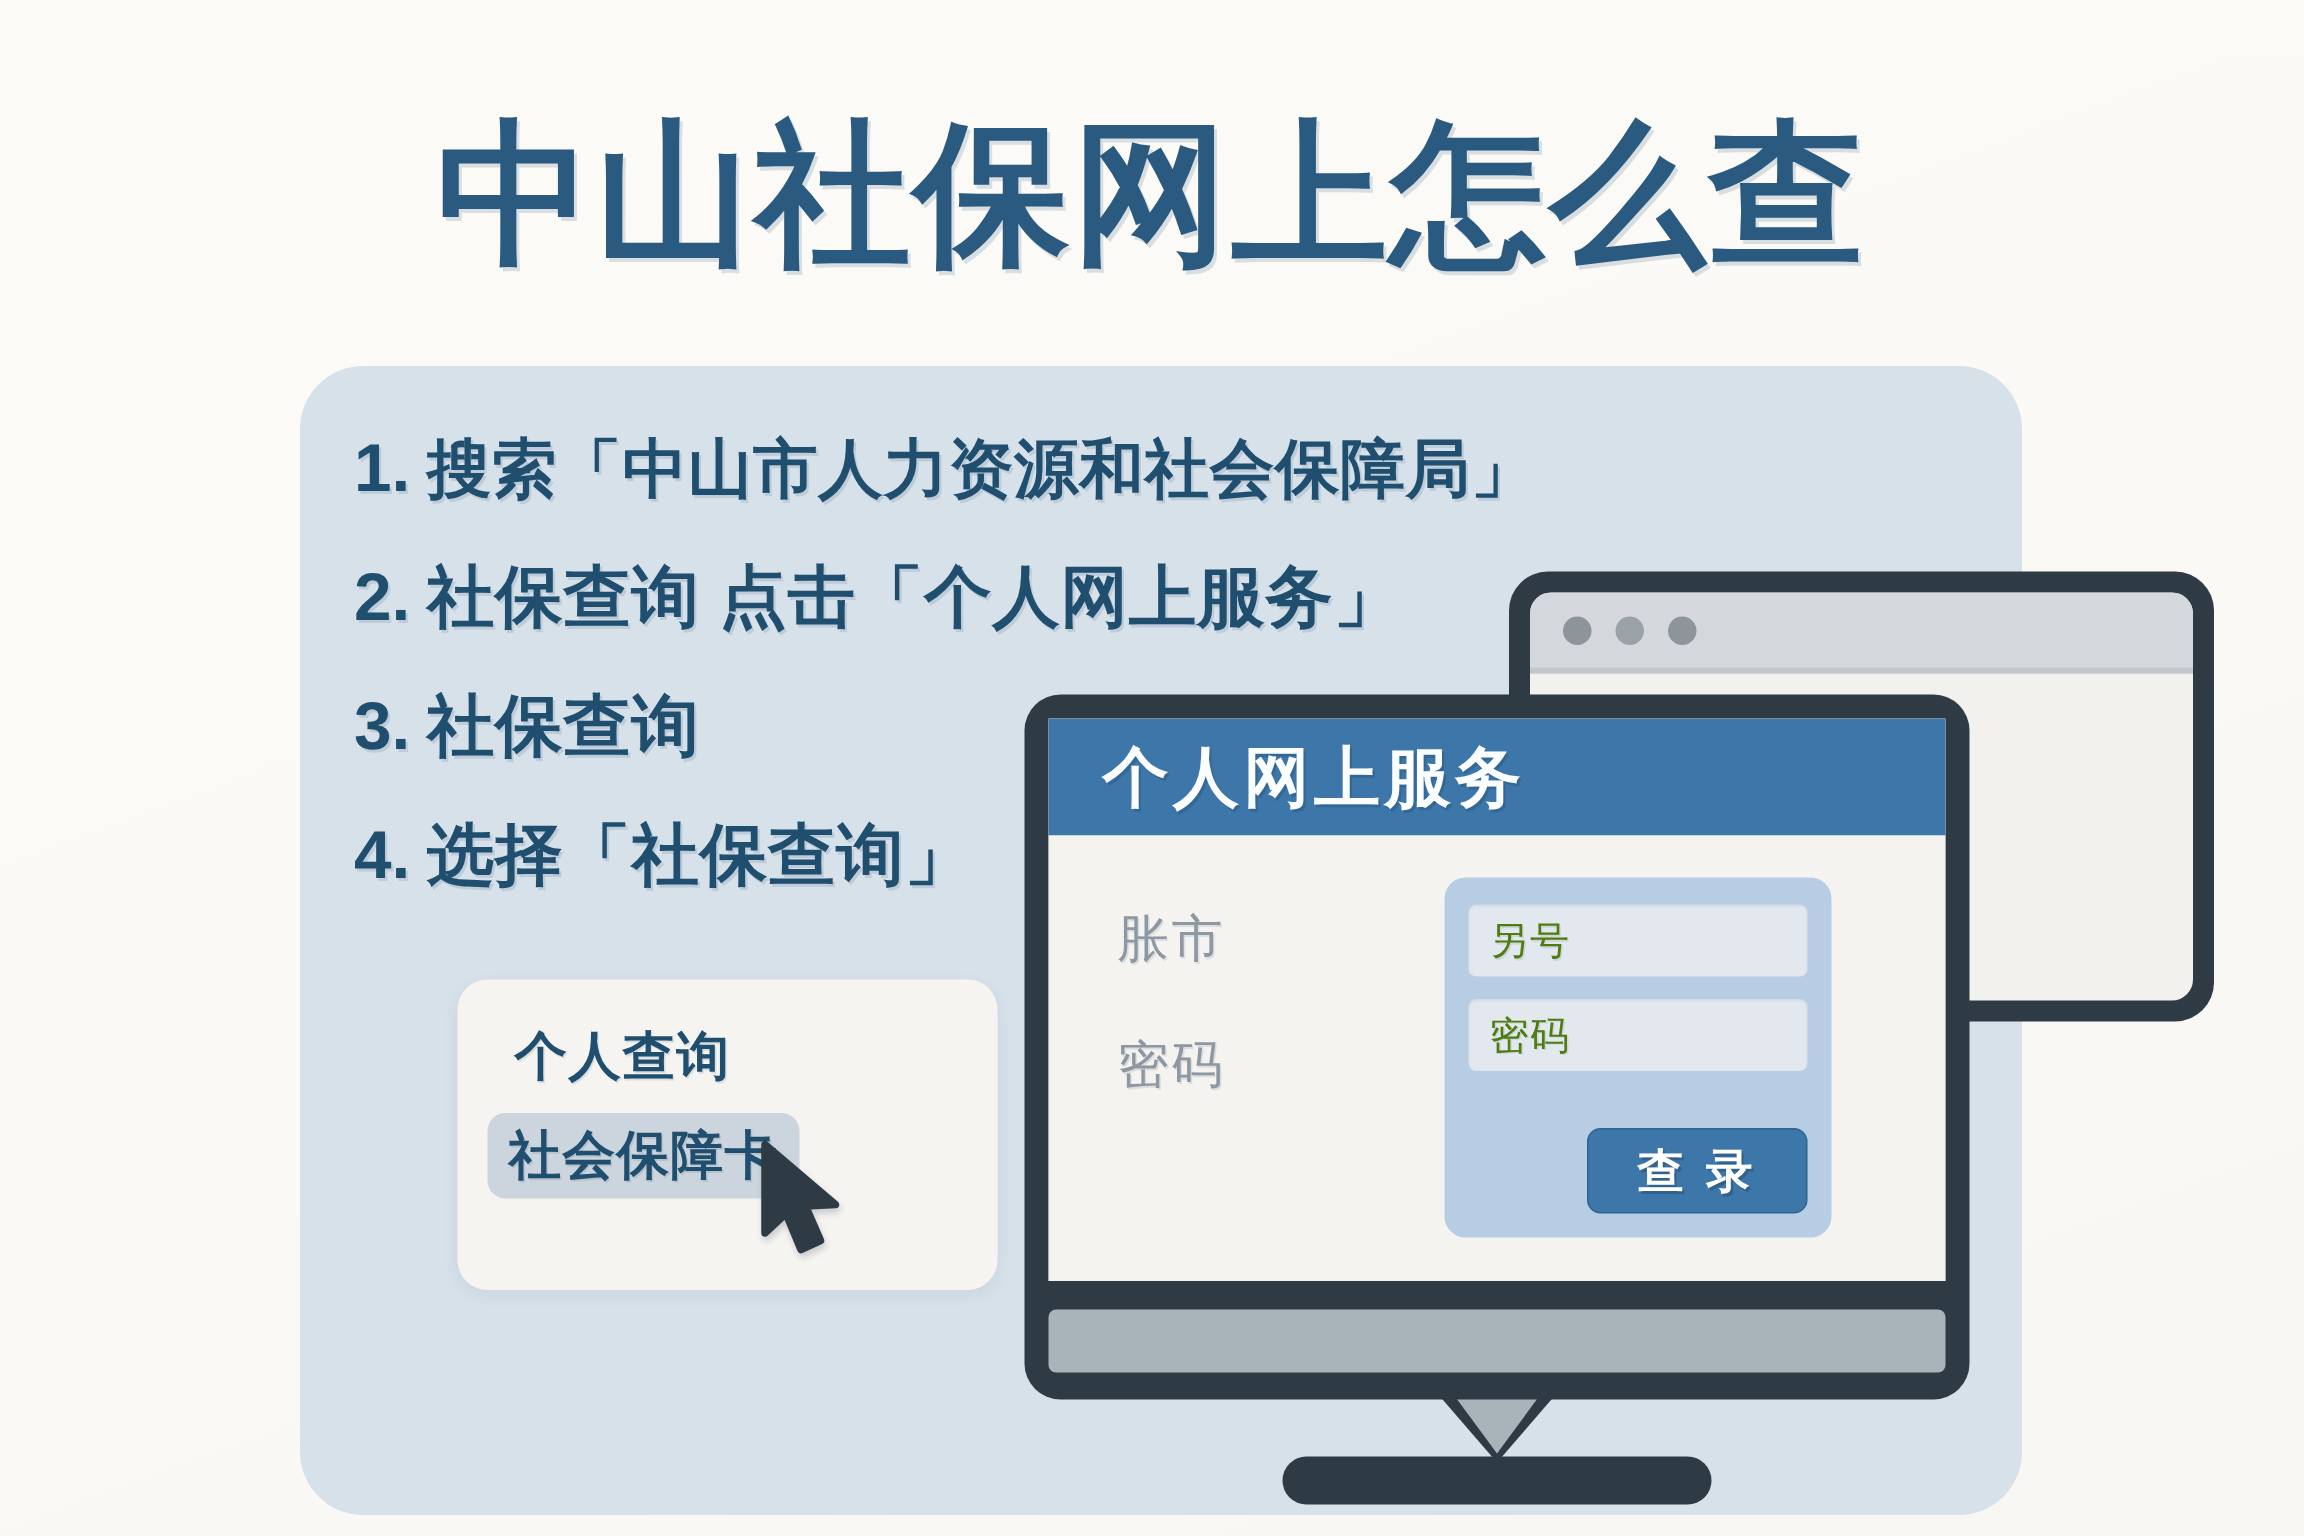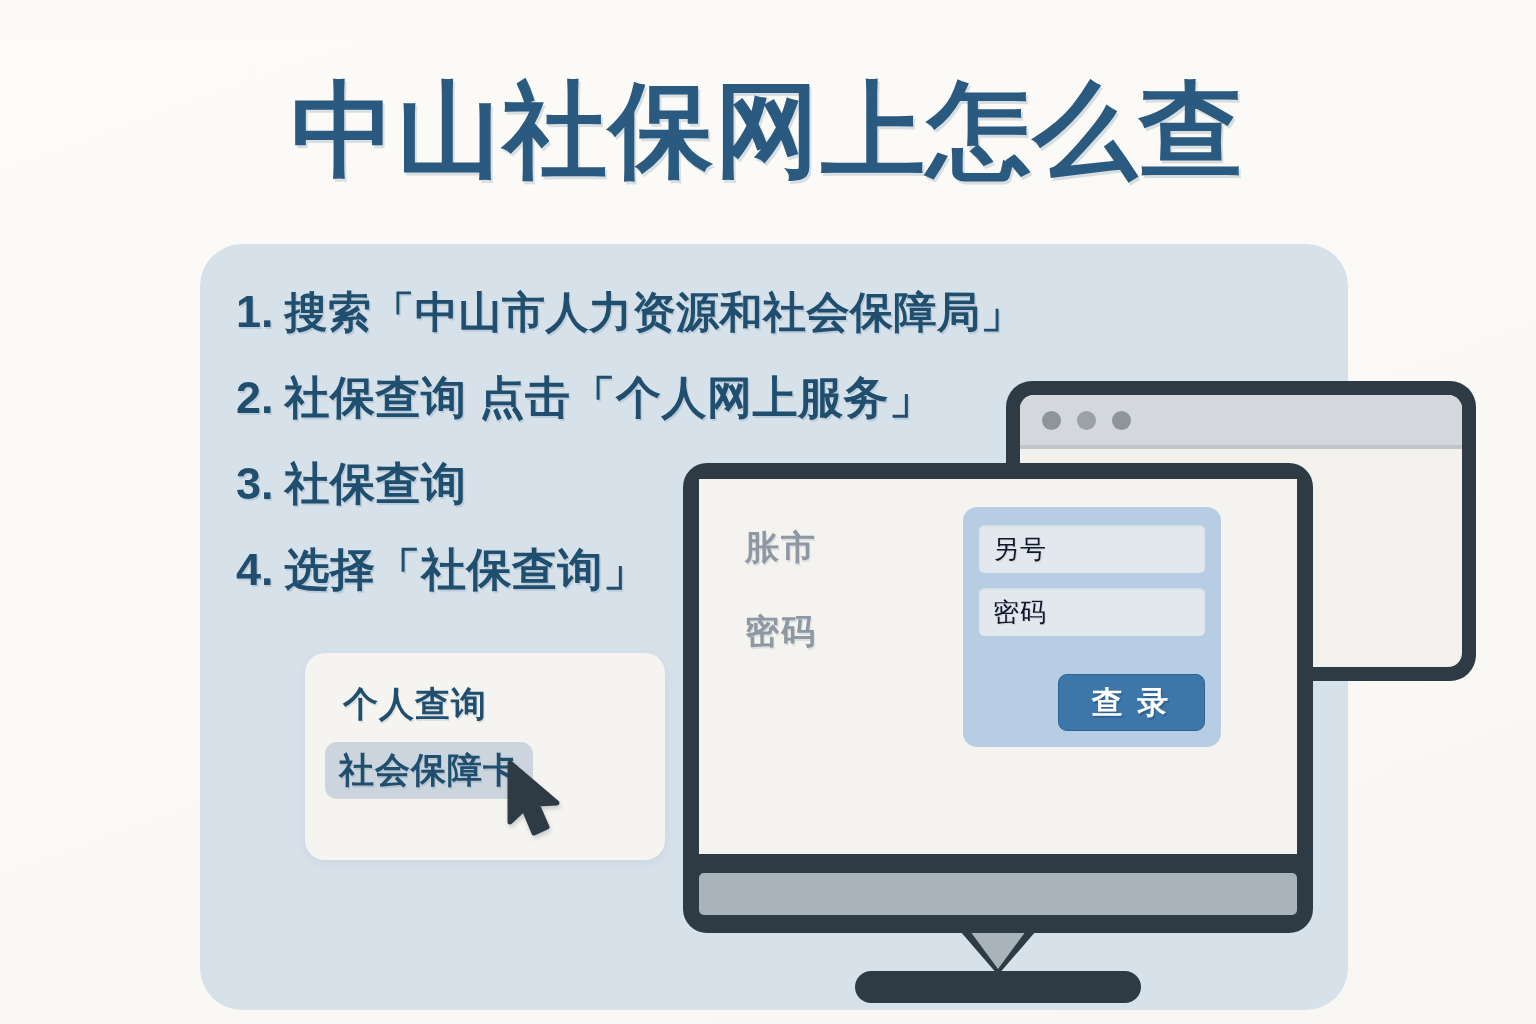--- a/index.html
+++ b/index.html
@@ -260,21 +260,21 @@
     background: #f4f3f0;
   }
   .login-labels {
     position: absolute;
     left: 46px;
     top: 46px;
   }
   .login-label {
     font-size: 34px;
     color: #8d98a3;
-    font-weight: 700;
+    font-weight: 400;
     letter-spacing: 2px;
     margin-bottom: 38px;
     text-shadow: 1px 1.5px 0 rgba(150,160,170,0.25);
     white-space: nowrap;
     text-align: right;
   }
   .login-form {
     position: absolute;
     left: 264px;
     top: 28px;
@@ -291,21 +291,21 @@
     border-radius: 5px;
     margin-bottom: 15px;
     display: flex;
     align-items: center;
     padding-left: 14px;
     box-sizing: border-box;
     box-shadow: inset 0 1px 2px rgba(120,140,160,0.18);
   }
   .login-input-text {
     font-size: 26px;
-    color: #0f172a;
+    color: #4d7c0f;
     letter-spacing: 1px;
     text-shadow: 1px 1px 0 rgba(160,170,180,0.3);
     white-space: nowrap;
   }
   .login-button {
     position: absolute;
     right: 16px;
     bottom: 16px;
     width: 145px;
     height: 55px;
@@ -367,20 +367,23 @@
       </div>
     </div>
   </div>
 
   <div class="monitor">
     <div class="monitor-neck"></div>
     <div class="monitor-neck-inner"></div>
     <div class="monitor-base"></div>
     <div class="monitor-frame">
       <div class="monitor-screen">
+        <div class="login-header">
+          <span class="login-header-title">个人网上服务</span>
+        </div>
         <div class="login-body">
           <div class="login-labels">
             <div class="login-label">胀市</div>
             <div class="login-label">密码</div>
           </div>
           <div class="login-form">
             <div class="login-input">
               <span class="login-input-text">另号</span>
             </div>
             <div class="login-input">

